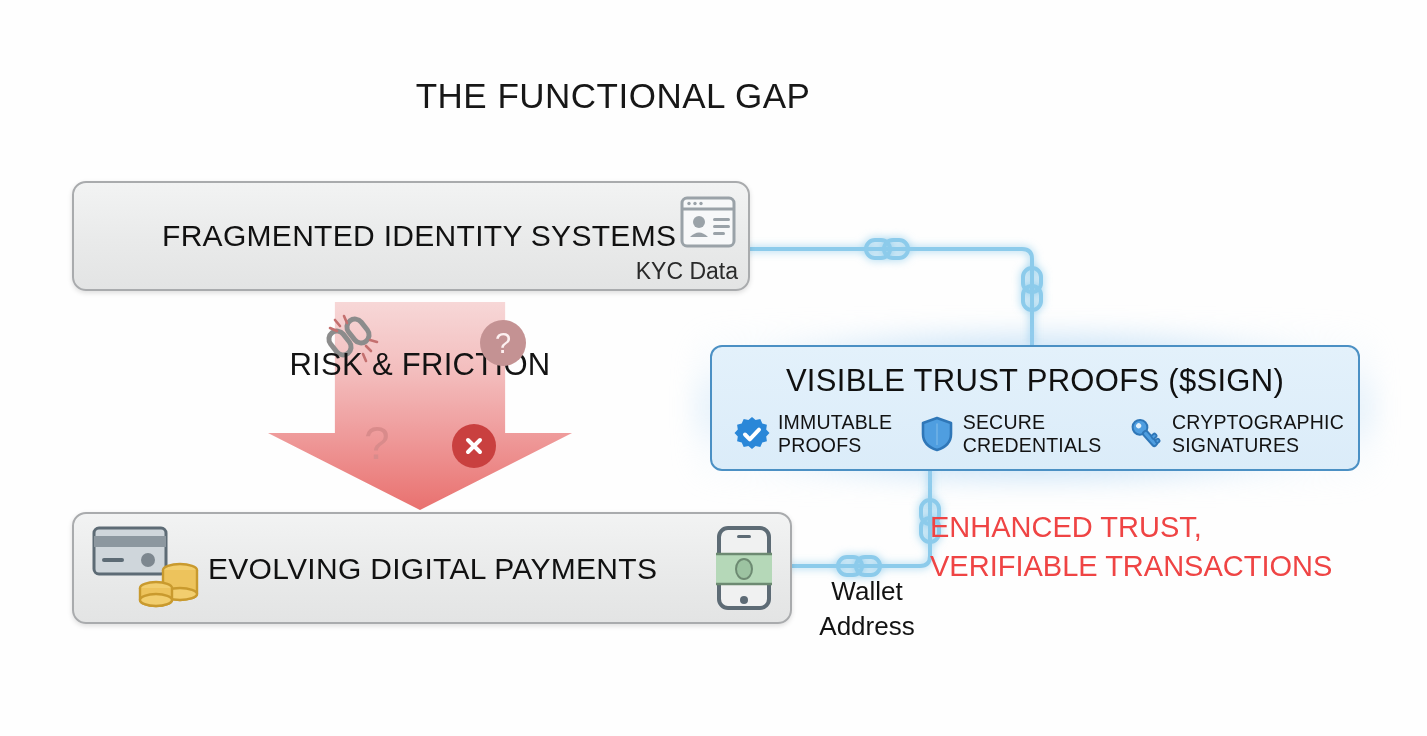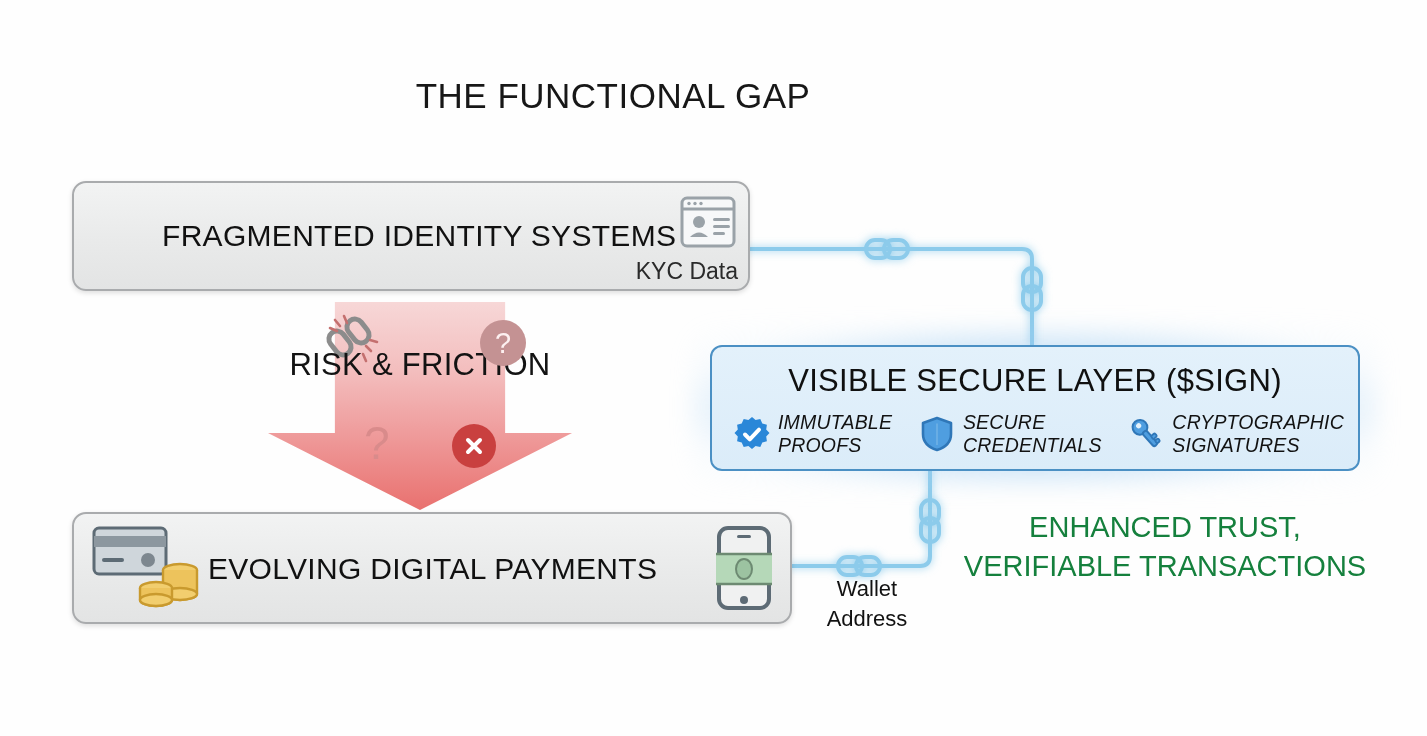--- a/index.html
+++ b/index.html
@@ -212,21 +212,20 @@
     letter-spacing: 0.3px;
   }
   .features {
     position: absolute;
     left: 22px;
     top: 64px;
     width: 610px;
     display: flex;
     justify-content: space-between;
     align-items: flex-start;
-    font-style: italic;
   }
   .feature {
     display: flex;
     align-items: center;
     gap: 8px;
   }
   .feature-icon {
     width: 36px;
     height: 36px;
     flex: 0 0 36px;
@@ -238,35 +237,35 @@
     letter-spacing: 0.2px;
     white-space: pre-line;
   }
 
   
   #outcome-text {
     position: absolute;
     left: 930px;
     top: 508px;
     width: 470px;
-    text-align: center;
+    text-align: left;
     font-size: 29px;
     line-height: 1.35;
-    color: #15803d;
+    color: #ef4444;
     white-space: pre-line;
   }
 
   
   #wallet-caption {
     position: absolute;
     left: 786px;
     top: 574px;
     width: 162px;
     text-align: center;
-    font-size: 22px;
+    font-size: 26px;
     line-height: 1.35;
     color: #121212;
     white-space: pre-line;
   }
 
   
   #connectors {
     position: absolute;
     inset: 0;
     pointer-events: none;
@@ -397,21 +396,21 @@
       <rect x="21" y="9" width="14" height="3" rx="1.5" fill="#5d6b75"></rect>
       <circle cx="28" cy="74" r="4" fill="#5d6b75"></circle>
       <rect x="-3" y="28" width="62" height="30" rx="3" fill="#b5d8b8" stroke="#6d8a72" stroke-width="2.5"></rect>
       <ellipse cx="28" cy="43" rx="8" ry="10" fill="#9cc3a1" stroke="#6d8a72" stroke-width="2"></ellipse>
     </svg>
   </div>
 
   <div id="trust-glow"></div>
 
   <div id="trust-box">
-    <div id="trust-title">VISIBLE SECURE LAYER ($SIGN)</div>
+    <div id="trust-title">VISIBLE TRUST PROOFS ($SIGN)</div>
 
     <div class="features">
 
       <div class="feature">
         <svg class="feature-icon" viewBox="0 0 36 36">
           <path d="M18 1 l3.6 3.1 4.7 -1 2 4.4 4.6 1.3 -0.7 4.7 3.3 3.5 -3.3 3.5 0.7 4.7 -4.6 1.3 -2 4.4 -4.7 -1 -3.6 3.1 -3.6 -3.1 -4.7 1 -2 -4.4 -4.6 -1.3 0.7 -4.7 -3.3 -3.5 3.3 -3.5 -0.7 -4.7 4.6 -1.3 2 -4.4 4.7 1 z" fill="#2a87d8"></path>
           <path d="M11 18.5 l4.8 4.8 9.2 -9.6" fill="none" stroke="#ffffff" stroke-width="4" stroke-linecap="round" stroke-linejoin="round"></path>
         </svg>
         <div class="feature-text">IMMUTABLE
 PROOFS</div>

